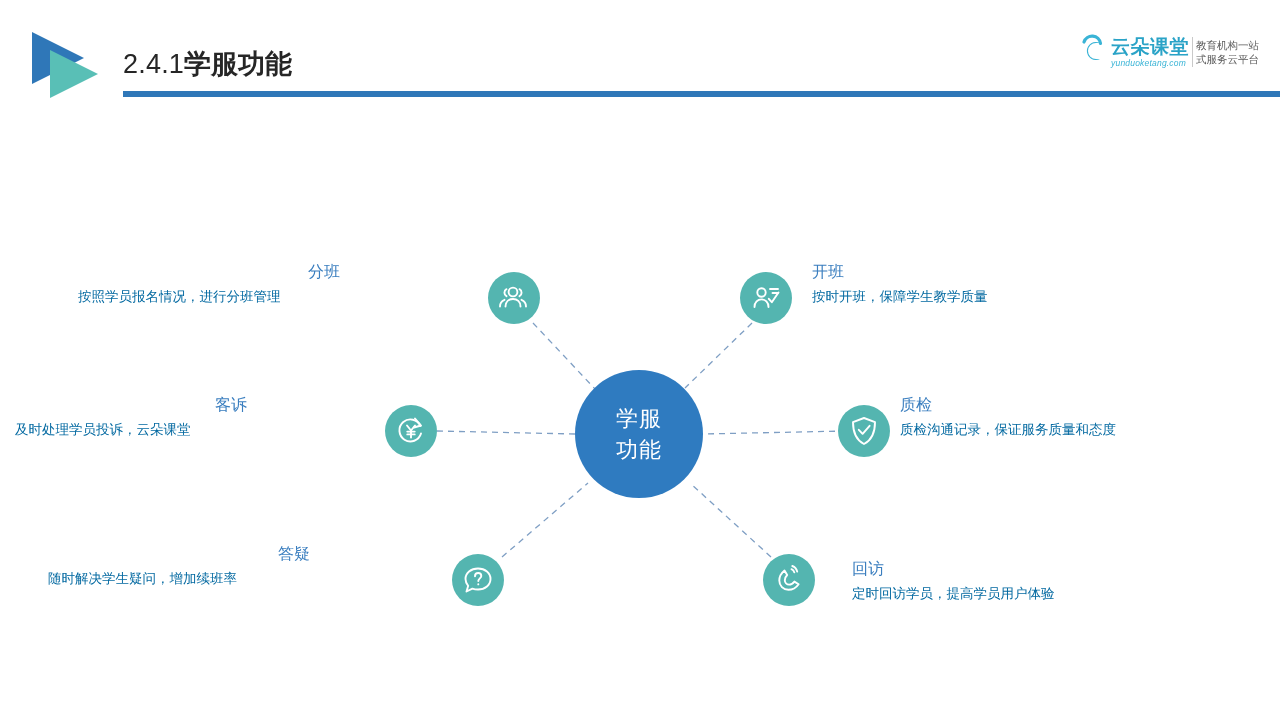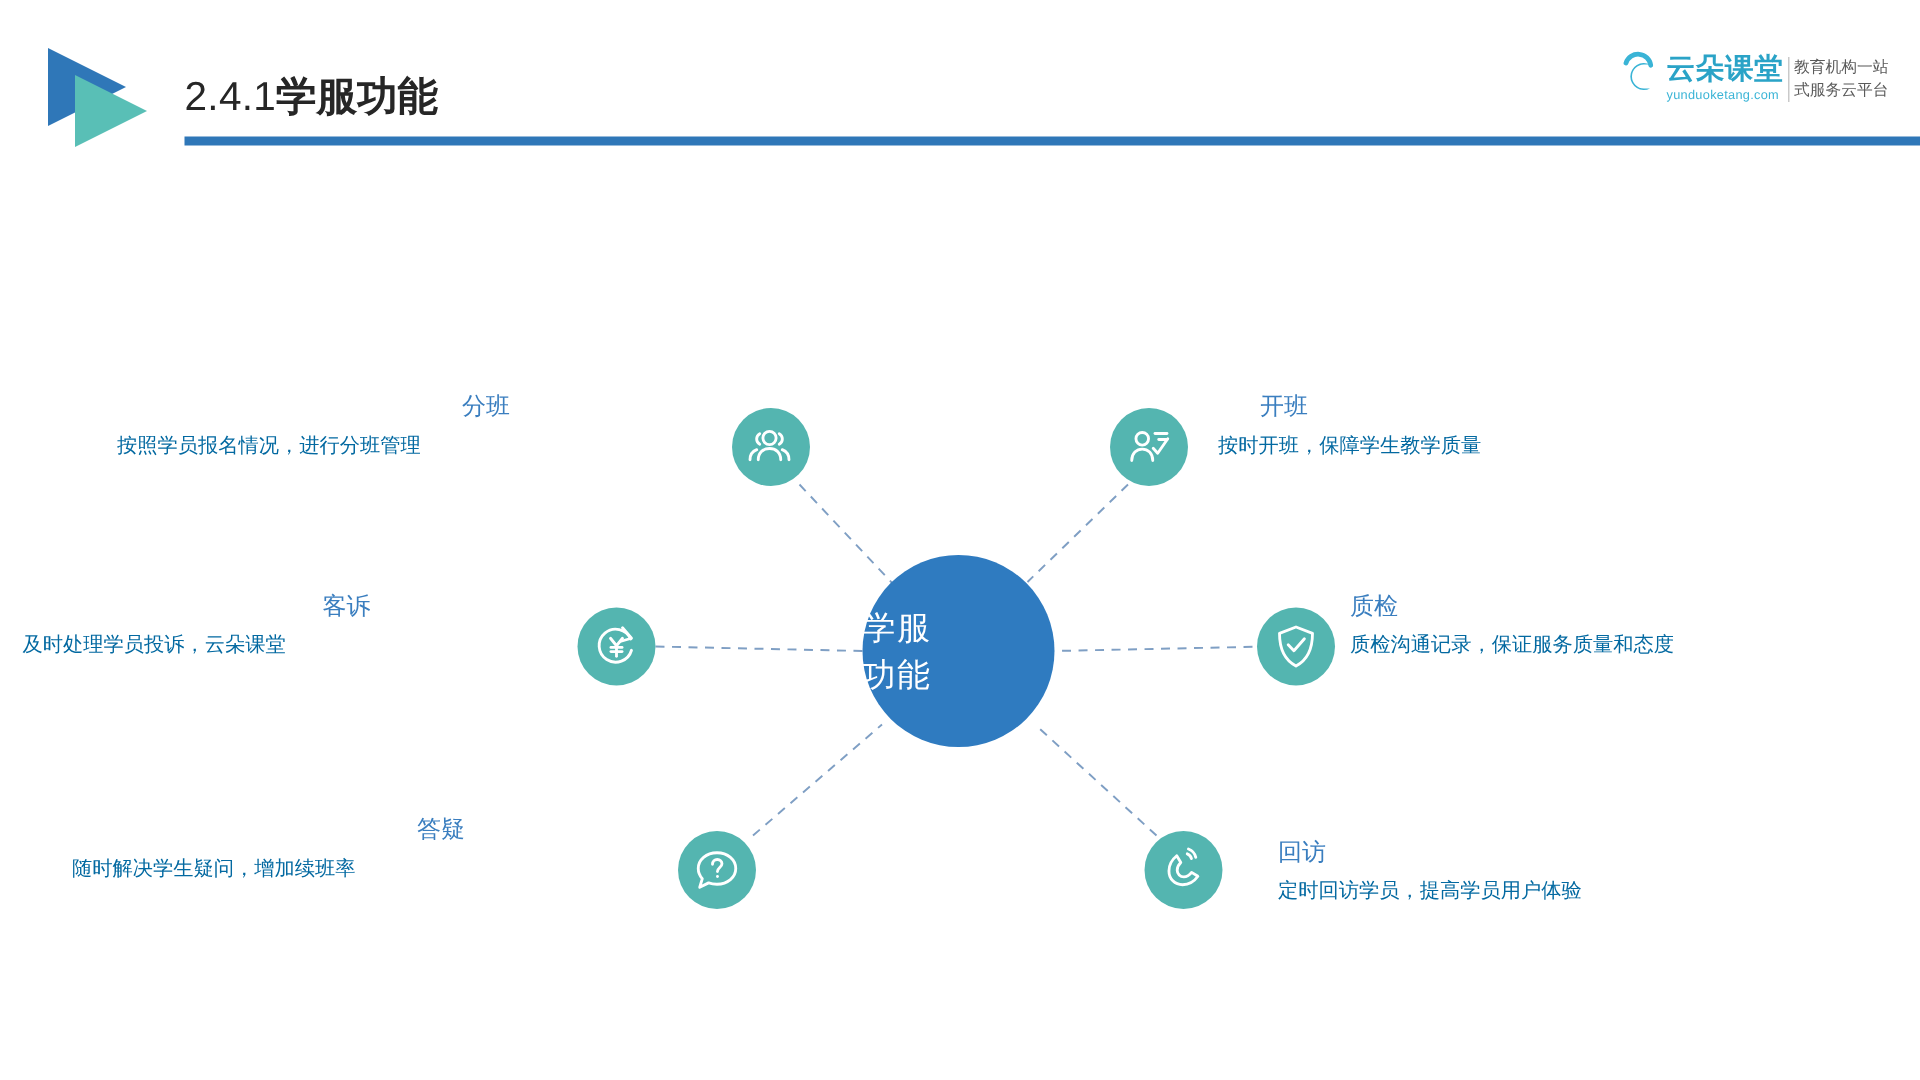--- a/index.html
+++ b/index.html
@@ -81,20 +81,21 @@
     font-size: 19px;
     font-weight: 700;
     color: #2aa3c7;
     letter-spacing: 0.5px;
   }
   .brand-url {
     font-size: 8.5px;
     color: #3ab4d6;
     letter-spacing: 0.2px;
     margin-top: 3px;
+    font-style: italic;
   }
   .brand-divider {
     width: 1px;
     height: 30px;
     background: #c9c9c9;
   }
   .brand-tagline {
     font-size: 10.5px;
     color: #5b5b5b;
     line-height: 1.35;
@@ -131,21 +132,21 @@
   .hub {
     position: absolute;
     left: 575px;
     top: 145px;
     width: 128px;
     height: 128px;
     border-radius: 50%;
     background: #2f7bc0;
     display: flex;
     flex-direction: column;
-    align-items: flex-start;
+    align-items: center;
     justify-content: center;
     color: #ffffff;
     font-size: 22px;
     line-height: 31px;
     letter-spacing: 1px;
   }
 
   .node-icon {
     position: absolute;
     width: 52px;
@@ -257,21 +258,21 @@
       <svg width="32" height="32" viewBox="0 0 32 32">
         <g fill="none" stroke="#ffffff" stroke-width="1.9" stroke-linecap="round" stroke-linejoin="round">
           <circle cx="11.5" cy="10.5" r="4.2"></circle>
           <path d="M4.5 25 C4.5 20.2 7.7 17.4 11.5 17.4 C15.3 17.4 18.5 20.2 18.5 25"></path>
           <path d="M20 7 L28 7"></path>
           <path d="M22.5 11 L28 11"></path>
           <path d="M18.8 16.8 L21.8 20.2 L28.5 10.5"></path>
         </g>
       </svg>
     </div>
-    <div class="node-label" style="left:812px; top:37px;margin-left:28px;">开班</div>
+    <div class="node-label" style="left:812px; top:37px;">开班</div>
     <div class="node-desc" style="left:812px; top:62px;">按时开班，保障学生教学质量</div>
 
     <div class="node-icon" style="left:385px; top:180px;">
       <svg width="32" height="32" viewBox="0 0 32 32">
         <g fill="none" stroke="#ffffff" stroke-width="1.9" stroke-linecap="round" stroke-linejoin="round">
           <path d="M25.5 11 A11 11 0 1 0 26 18.5"></path>
           <polyline points="20,3.5 26,10.5 19,12.5"></polyline>
           <path d="M12 10.5 L16 15.5 L20 10.5"></path>
           <path d="M16 15.5 L16 22.5"></path>
           <path d="M12.3 16.6 L19.7 16.6"></path>

